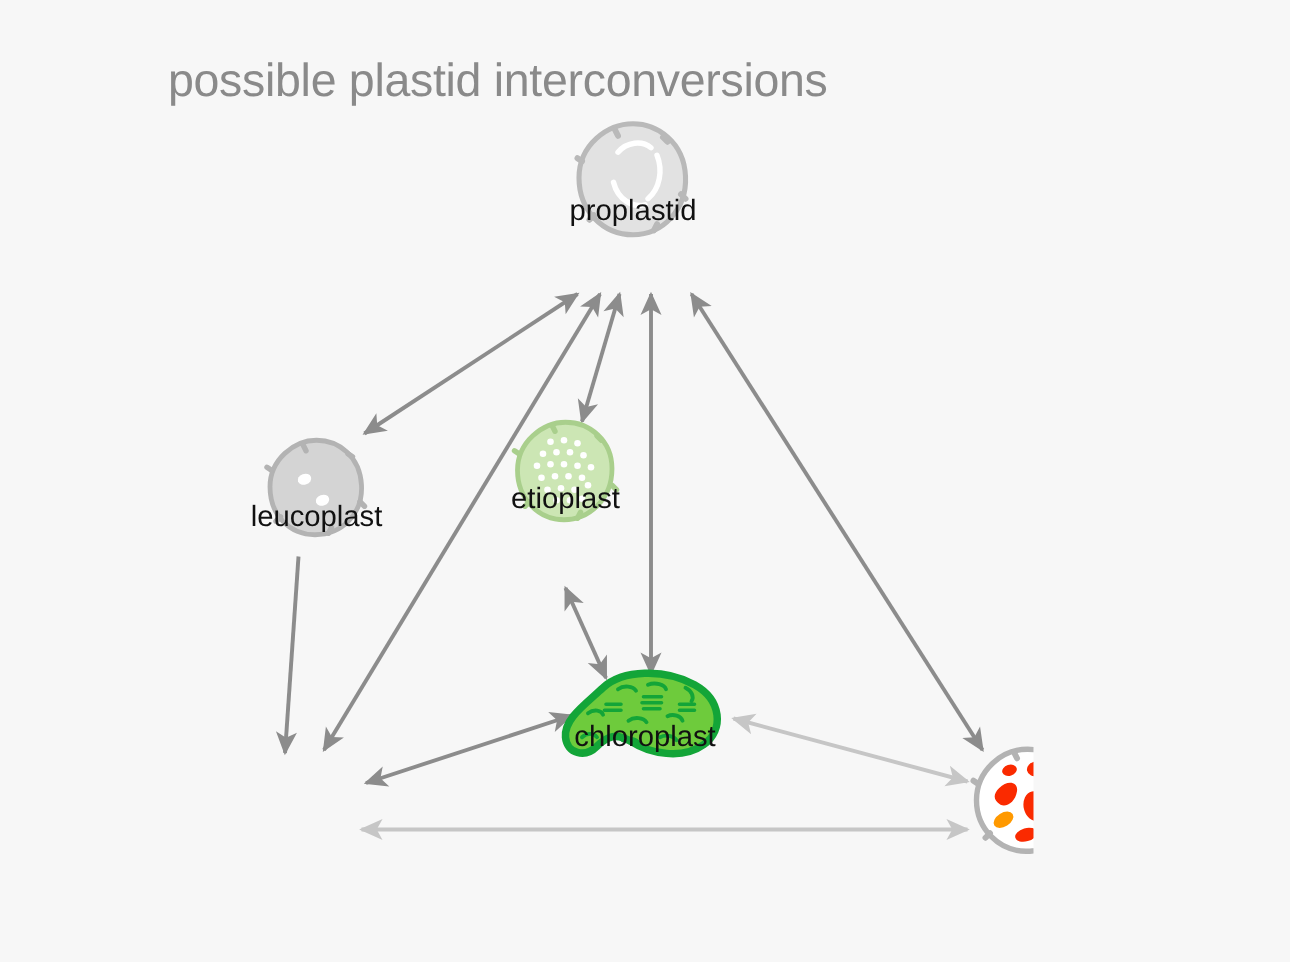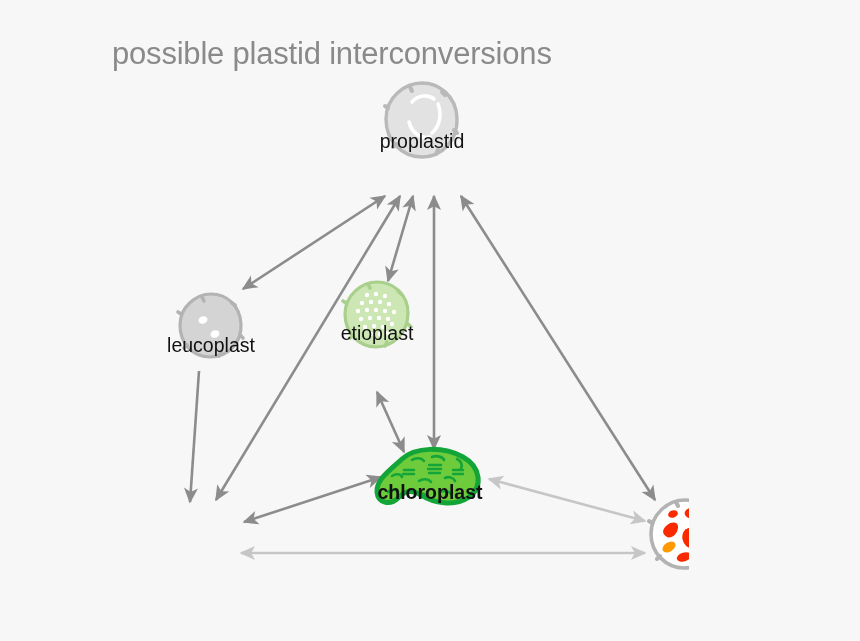--- a/index.html
+++ b/index.html
@@ -40,21 +40,21 @@
   }
   .node-label {
     position: absolute;
     left: 50%;
     transform: translateX(-50%);
     white-space: nowrap;
     font-size: 19.5px;
     color: #111111;
     text-align: right;
   }
-  .node-label.bold { font-weight: bold; }
+  .node-label.bold { font-weight: normal; }
 </style>
 </head>
 <body>
 
 <div id="canvas">
 
   <div id="diagram-title">possible plastid interconversions</div>
 
   <svg id="edges" viewBox="0 0 860 641">
     <defs>

